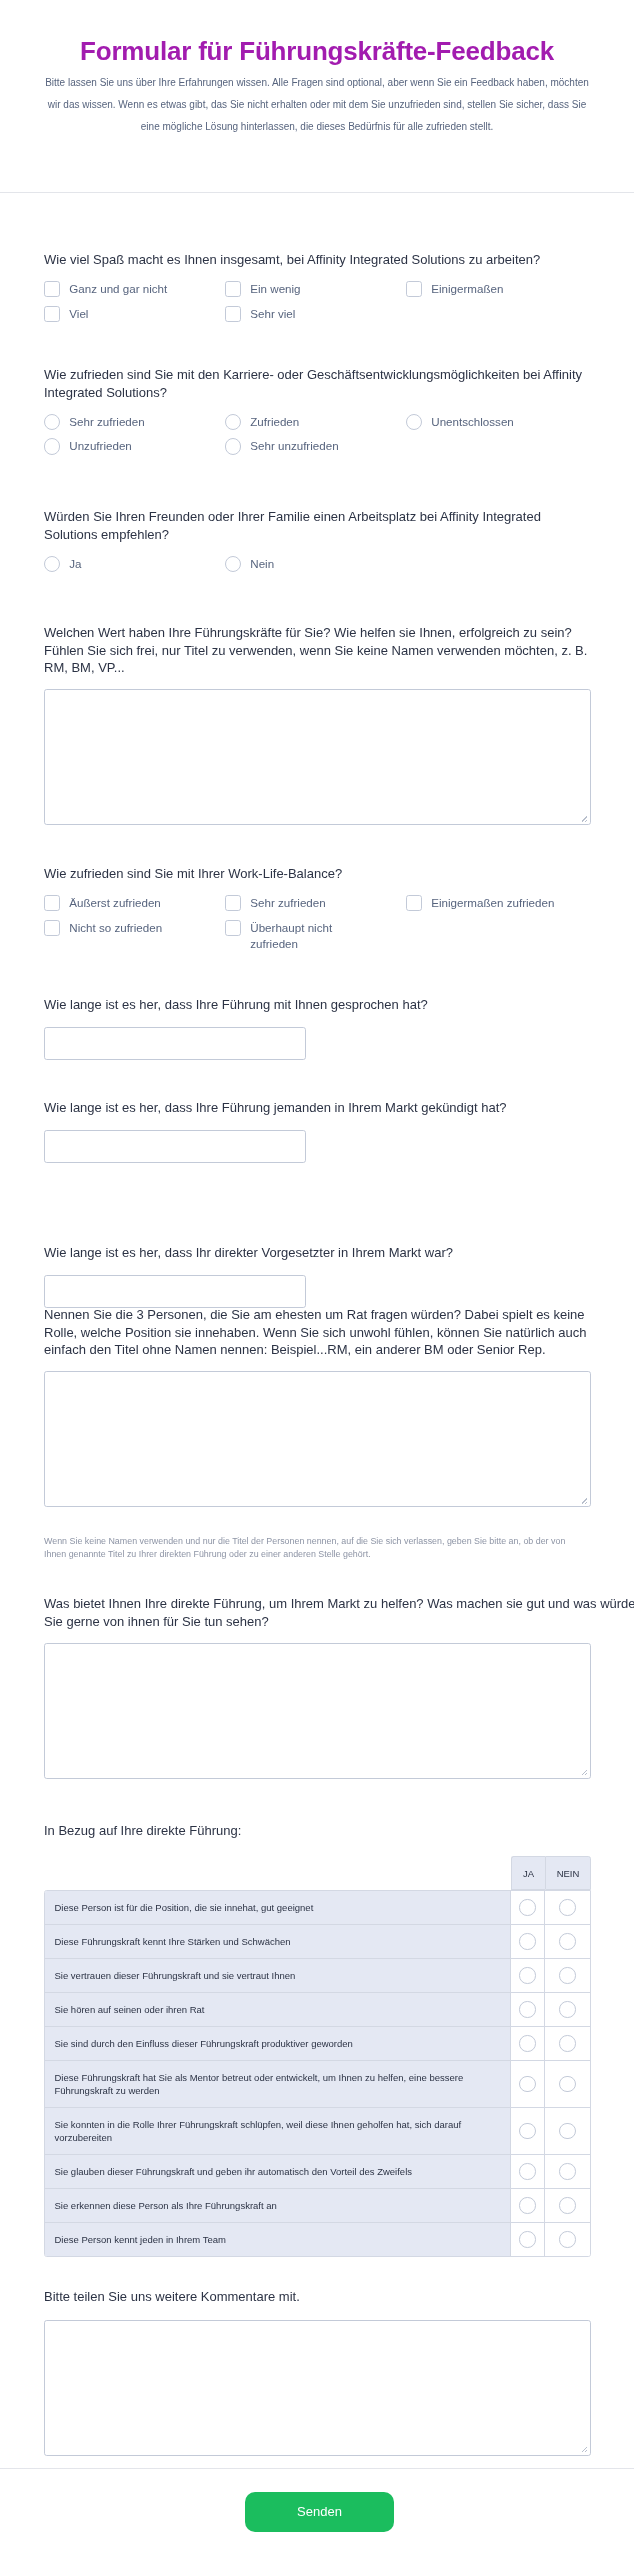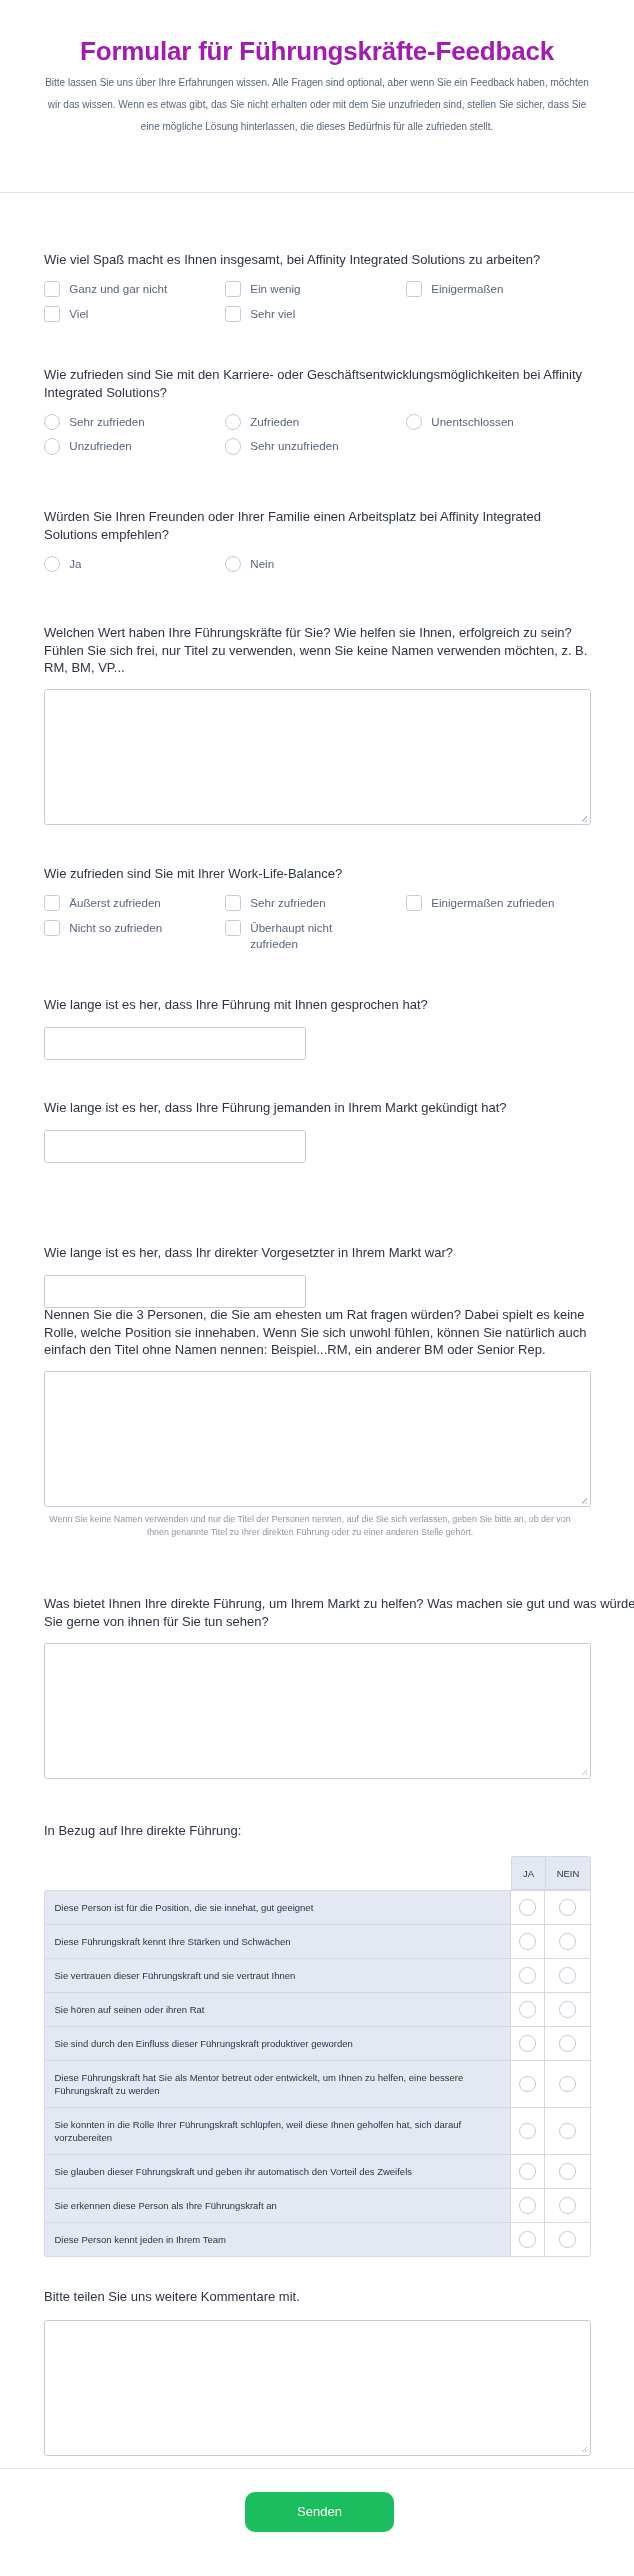--- a/index.html
+++ b/index.html
@@ -94,23 +94,22 @@
     height: 33px;
     border: 0.7px solid #c3cad8;
     border-radius: 2.7px;
     background: #fff;
     margin-top: 15px;
   }
   .sublabel {
     font-size: 8.9px;
     line-height: 13px;
     color: #8d94a5;
-    margin-top: 6px;
+    margin-top: 28px;
     width: 532px;
-    text-align: center;
   }
 
   
   .matrix { margin-top: 16.4px; width: 547px; }
   .m-head {
     display: flex;
     justify-content: flex-end;
   }
   .m-headcell {
     height: 34px;

